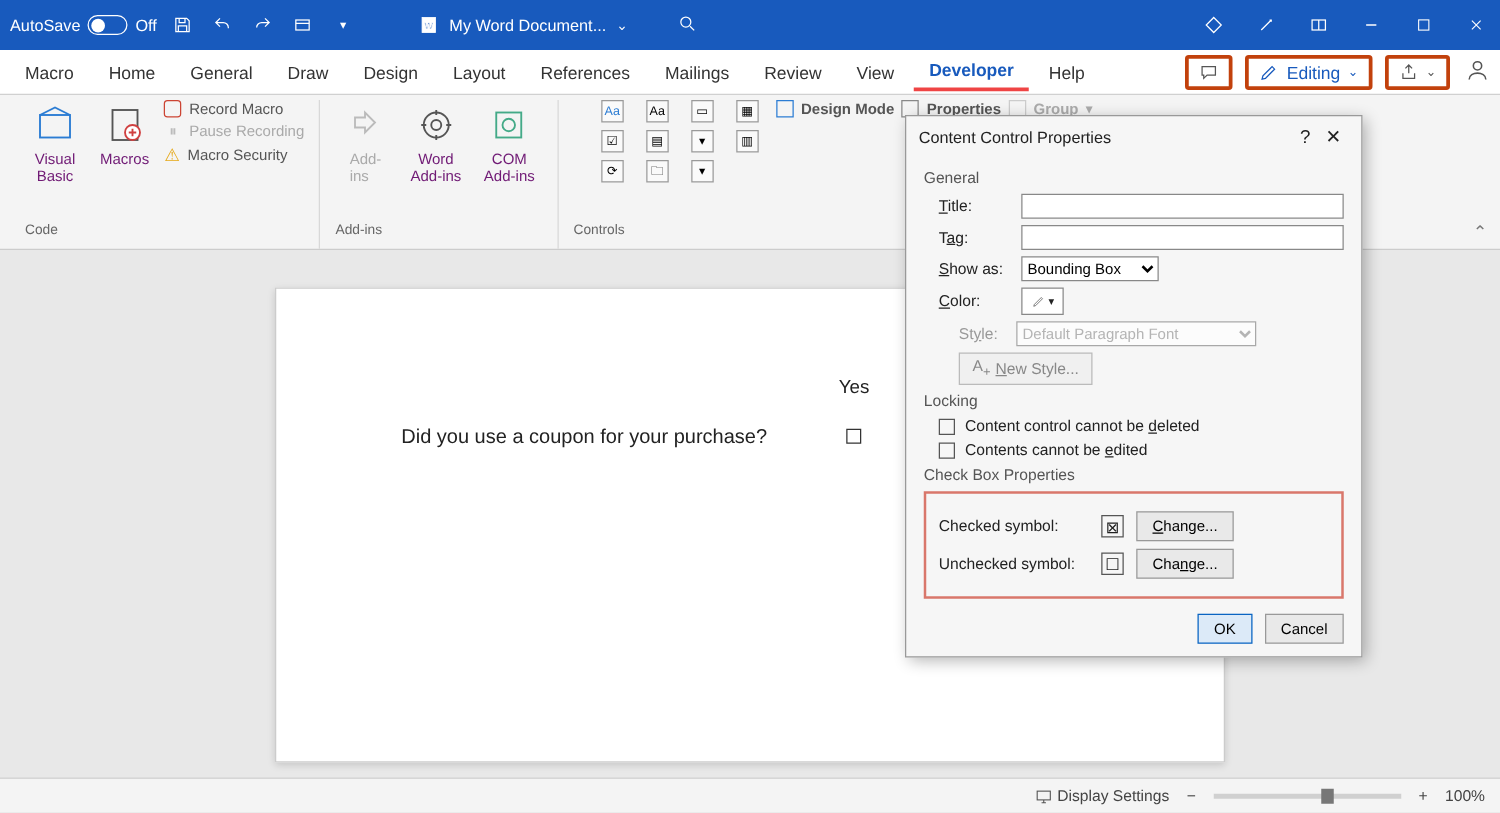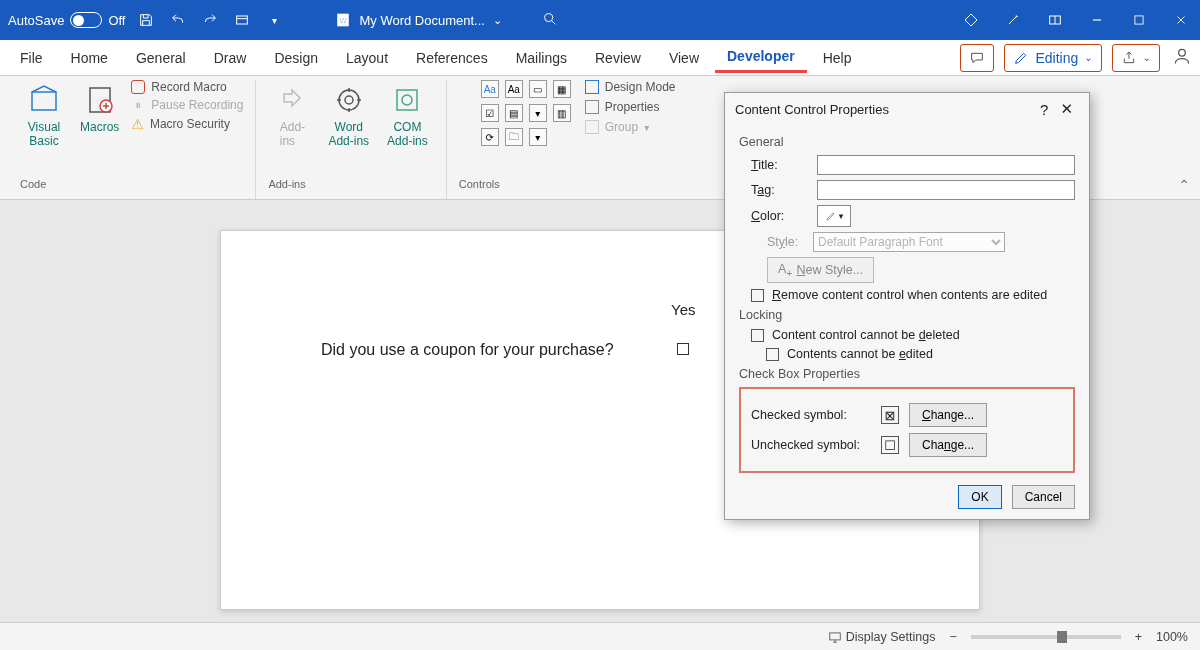--- a/index.html
+++ b/index.html
@@ -15,38 +15,38 @@
   .titlebar .doc { flex:0 0 auto; margin: 0 40px 0 10px; display:flex; align-items:center; gap:8px; }
   .titlebar .search { flex:1; }
   .titlebar .winicons { display:flex; gap:20px; align-items:center; margin-left:auto; }
   .titlebar svg { stroke:#fff; fill:none; }
 
   
   .ribbon-tabs { height: 36px; background: #fff; border-bottom:1px solid #d0d0d0; display:flex; align-items:center; padding:0 8px; gap:4px; font-size:14px; color:#333; }
   .ribbon-tabs .tab { padding: 6px 12px; cursor:default; }
   .ribbon-tabs .tab.active { border-bottom: 3px solid #ef4444; color:#185ABD; font-weight:600; }
   .ribbon-tabs .spacer { flex:1; }
-  .ribbon-tabs .btnbox { border:1px solid #c2410c; border-radius:3px; padding:0 8px; margin-left:6px; display:flex; align-items:center; gap:6px; height:28px; }
+  .ribbon-tabs .btnbox { border:3px solid #c2410c; border-radius:3px; padding:0 8px; margin-left:6px; display:flex; align-items:center; gap:6px; height:28px; }
   .ribbon-tabs .editing { color:#185ABD; }
 
   
   .ribbon { height: 124px; background:#f4f4f4; border-bottom:1px solid #ccc; display:flex; padding:4px 8px 0 8px; position:relative; }
   .group { border-right:1px solid #d8d8d8; padding:0 12px; display:flex; flex-direction:column; align-items:center; }
   .group .buttons { display:flex; gap:6px; align-items:flex-start; height:96px; }
   .group .label { font-size:11px; color:#666; padding:2px 0; text-align:left; width:100%; }
-  .bigbtn { display:flex; flex-direction:column; align-items:center; justify-content:flex-start; padding:4px 6px; font-size:12px; color:#0f766e; gap:4px; min-width:48px; }
+  .bigbtn { display:flex; flex-direction:column; align-items:center; justify-content:flex-start; padding:4px 6px; font-size:12px; color:#701a75; gap:4px; min-width:48px; }
   .bigbtn svg { width:32px; height:32px; }
   .vlist { display:flex; flex-direction:column; gap:4px; font-size:12px; color:#555; }
   .vlist .row { display:flex; align-items:center; gap:6px; white-space:nowrap; }
   .vlist .row.disabled { color:#aaa; }
   .iconcell { width:14px; height:14px; border:1px solid #888; display:inline-block; }
   .controls-grid { display:flex; flex-direction:column; gap:6px; }
-  .controls-grid .crow { display:flex; gap:6px;padding-left:22px; }
+  .controls-grid .crow { display:flex; gap:18px;padding-left:22px; }
   .cico { width:18px; height:18px; border:1px solid #999; background:#fafafa; display:inline-flex; align-items:center; justify-content:center; font-size:10px; }
-  .ctrlright { display:flex; flex-direction:column; gap:6px; font-size:12px; color:#555; margin-left:8px; }
+  .ctrlright { display:flex; flex-direction:row; gap:6px; font-size:12px; color:#555; margin-left:8px;font-weight:bold; }
   .ctrlright .row { display:flex; gap:6px; align-items:center; white-space:nowrap; }
   .ribbon .chevron { position:absolute; right:10px; bottom:6px; color:#777; font-size:14px; }
 
   
   .docarea { position:absolute; top:200px; left:0; right:0; bottom:28px; background:#e8e8e8; display:flex; justify-content:center; padding-top:30px; }
   .page { width:760px; height:380px; background:#fff; border:1px solid #ccc; box-shadow: 0 2px 6px rgba(0,0,0,.15); padding:80px 100px; font-size:16px; color:#222; position:relative; }
   .page .headers { position:absolute; top:70px; left:450px; display:flex; gap:40px; font-size:15px; }
   .page .question { position:absolute; top:110px; left:100px; }
   .page .boxes { position:absolute; top:112px; left:456px; display:flex; gap:46px; }
   .cb { width:12px; height:12px; border:1.5px solid #333; display:inline-block; }
@@ -156,21 +156,21 @@
       </span>
     <span>
         <svg width="14" height="14" viewBox="0 0 24 24">
           <path d="M6 6l12 12M18 6L6 18" stroke-width="1.5"></path>
         </svg>
       </span>
   </div>
 </div>
 
 <div class="ribbon-tabs">
-  <div class="tab">File</div>
+  <div class="tab">Macro</div>
   <div class="tab">Home</div>
   <div class="tab">General</div>
   <div class="tab">Draw</div>
   <div class="tab">Design</div>
   <div class="tab">Layout</div>
   <div class="tab">References</div>
   <div class="tab">Mailings</div>
   <div class="tab">Review</div>
   <div class="tab">View</div>
   <div class="tab active">Developer</div>
@@ -334,49 +334,49 @@
     <div class="sect">General</div>
     <div class="frow">
         <label><span class="ul">T</span>itle:</label>
         <input type="text" style="">
       </div>
     <div class="frow">
         <label>T<span class="ul">a</span>g:</label>
         <input type="text" style="">
       </div>
     <div class="frow">
+        <label><span class="ul">S</span>how as:</label>
+        <select style="width:110px;"><option>Bounding Box</option></select>
+      </div>
+    <div class="frow">
         <label><span class="ul">C</span>olor:</label>
         <span class="colorbtn">
           <svg width="12" height="12" viewBox="0 0 24 24" stroke="#333" fill="none">
             <path d="M4 20l3-1L18 8l-2-2L5 17z"></path>
           </svg>
           <span style="font-size:9px;">▾</span>
         </span>
       </div>
     <div class="frow indent" style="color:#999;">
         <label style="width:38px;">St<span class="ul">y</span>le:</label>
         <select disabled="" style="width:192px;color:#999;"><option>Default Paragraph Font</option></select>
       </div>
     <div class="frow indent">
         <span class="stylebtn">
           <span>A<sub>+</sub></span>
           <span><span class="ul">N</span>ew Style...</span>
         </span>
       </div>
-    <div class="frow" style="margin-left:12px;">
-        <span class="chk"></span>
-        <span><span class="ul">R</span>emove content control when contents are edited</span>
-      </div>
 
     <div class="sect">Locking</div>
     <div class="frow" style="margin-left:12px;">
         <span class="chk"></span>
         <span>Content control cannot be <span class="ul">d</span>eleted</span>
       </div>
-    <div class="frow" style="margin-left:27px;">
+    <div class="frow" style="margin-left:12px;">
         <span class="chk"></span>
         <span>Contents cannot be <span class="ul">e</span>dited</span>
       </div>
 
     <div class="sect">Check Box Properties</div>
     <div class="highlight">
       <div class="symrow">
         <span class="lbl">Checked symbol:</span>
         <span class="symbox">⊠</span>
         <button class="btn"><span class="ul">C</span>hange...</button>

